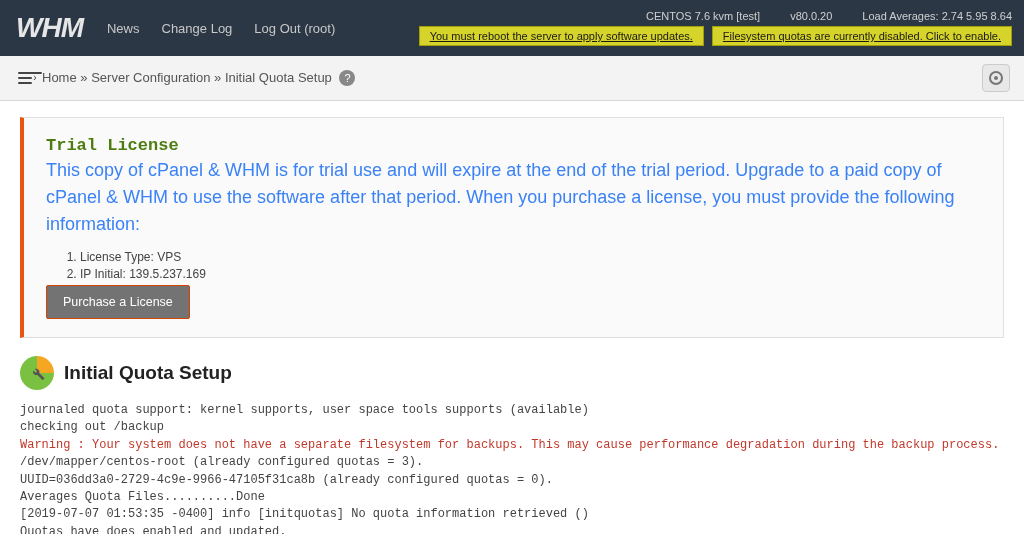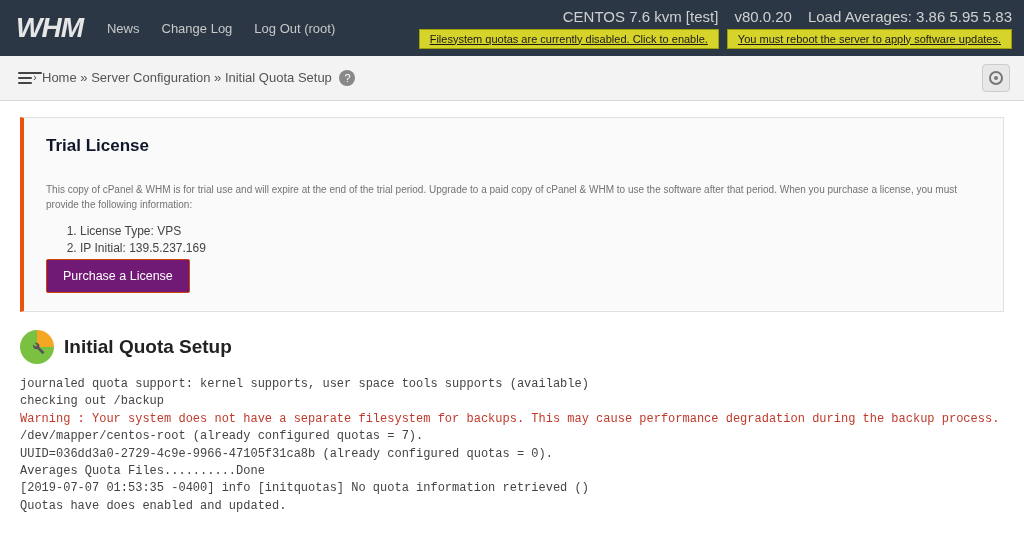--- a/index.html
+++ b/index.html
@@ -5,42 +5,42 @@
     * { margin: 0; padding: 0; box-sizing: border-box; }
     body { font-family: -apple-system, BlinkMacSystemFont, "Segoe UI", Arial, sans-serif; background: #fff; font-size: 13px; color: #333; }
     
     .header { background: #2b3745; height: 56px; display: flex; align-items: center; padding: 8px 16px; justify-content: space-between; }
     .header-left { display: flex; align-items: center; gap: 24px; }
     .logo { font-family: Arial, sans-serif; font-size: 28px; font-weight: 900; font-style: italic; color: #e6e6e6; letter-spacing: -1px; }
     .nav-links { display: flex; gap: 22px; }
     .nav-link { color: #c8c8c8; text-decoration: none; font-size: 13px; cursor: pointer; }
     
     .topbar { position: absolute; top: 0; right: 12px; height: 56px; display: flex; flex-direction: column; justify-content: center; align-items: flex-end; gap: 4px; }
-    .status-line { display: flex; gap: 16px; color: #d0d0d0; font-size: 15px; text-align: right; }
+    .status-line { display: flex; gap: 30px; color: #d0d0d0; font-size: 11px; text-align: right; }
     .alerts { display: flex; gap: 8px; }
     .alert { background: #d6d42a; border: 1px solid #a0a00a; padding: 3px 10px; font-size: 11px; color: #1a1a1a; cursor: pointer; text-decoration: underline; }
     
     .breadcrumb-bar { background: #f3f3f3; border-bottom: 1px solid #d8d8d8; padding: 8px 14px; display: flex; align-items: center; justify-content: space-between; gap: 10px; }
     .menu-toggle { background: none; border: none; cursor: pointer; padding: 2px 4px; display: flex; flex-direction: column; gap: 3px; position: relative; margin-right: 6px; }
     .menu-toggle span { display: block; width: 14px; height: 2px; background: #444; border-radius: 1px; }
     .menu-toggle .arrow { position: absolute; right: -6px; top: 2px; font-size: 10px; color: #444; }
     .crumbs { flex: 1; color: #555; font-size: 13px; }
     .crumbs a { color: #555; text-decoration: none; cursor: pointer; }
     .help-icon { display: inline-flex; width: 16px; height: 16px; background: #888; color: #fff; border-radius: 50%; align-items: center; justify-content: center; font-size: 11px; margin-left: 4px; cursor: pointer; }
     .fs-icon { width: 28px; height: 28px; background: #e8e8e8; border: 1px solid #ccc; border-radius: 4px; display: flex; align-items: center; justify-content: center; cursor: pointer; color: #666; }
     .bc-left { display: flex; align-items: center; }
     
     .content { padding: 16px 20px; }
     
     .notice-box { background: #fafafa; border: 1px solid #e0e0e0; border-left: 4px solid #e9550d; padding: 18px 22px; margin-bottom: 18px; }
-    .notice-title { font-size: 17px; font-weight: 700; color: #0f172a; margin-bottom: 26px; }
-    .notice-text { font-size: 10px; color: #737373; line-height: 1.5; margin-bottom: 12px; }
+    .notice-title { font-size: 17px; font-weight: 700; color: #4d7c0f; margin-bottom: 2px; font-family: Liberation Mono, monospace; }
+    .notice-text { font-size: 18px; color: #3b82f6; line-height: 1.5; margin-bottom: 12px; }
     .notice-list { list-style: decimal; padding-left: 34px; font-size: 12px; color: #444; margin-bottom: 4px; }
     .notice-list li { margin-bottom: 3px; }
-    .btn-primary { background: #701a75; color: #fff; border: 1px solid #d44400; padding: 9px 16px; font-size: 12.5px; cursor: pointer; border-radius: 2px; }
+    .btn-primary { background: #737373; color: #fff; border: 1px solid #d44400; padding: 9px 16px; font-size: 12.5px; cursor: pointer; border-radius: 2px; }
     
     .page-header { display: flex; align-items: center; gap: 10px; margin-bottom: 12px; }
     .page-icon { width: 34px; height: 34px; position: relative; }
     .page-icon .gear { width: 34px; height: 34px; border-radius: 50%; background: conic-gradient(#f5a623 0 25%, #7ac142 25% 100%); position: relative; }
     .page-icon .wrench { position: absolute; top: 8px; left: 8px; width: 18px; height: 18px; }
     .page-title { font-size: 19px; font-weight: 700; color: #222; }
     
     .output { font-family: "Courier New", monospace; font-size: 12px; color: #444; line-height: 1.45; white-space: pre-wrap; margin-top: 6px; }
     .output .warn { color: #c0392b; }
   </style>
@@ -55,25 +55,25 @@
       <a class="nav-link">Change Log</a>
       <a class="nav-link">Log Out (root)</a>
     </div>
   </div>
 </div>
 
 <div class="topbar">
   <div class="status-line">
     <span>CENTOS 7.6 kvm [test]</span>
     <span>v80.0.20</span>
-    <span><span>Load Averages:</span> <span>3.86 5.95 5.83</span></span>
+    <span><span>Load Averages:</span> <span>2.74 5.95 8.64</span></span>
   </div>
   <div class="alerts">
+    <div class="alert">You must reboot the server to apply software updates.</div>
     <div class="alert">Filesystem quotas are currently disabled. Click to enable.</div>
-    <div class="alert">You must reboot the server to apply software updates.</div>
   </div>
 </div>
 
 <div class="breadcrumb-bar">
   <div class="bc-left">
     <button class="menu-toggle">
       <span></span>
         <span></span>
         <span></span>
       <span class="arrow">›</span>
@@ -113,21 +113,21 @@
       <svg class="wrench" viewBox="0 0 24 24">
           <path fill="#555" d="M22 19l-7-7c.6-1.5.3-3.3-1-4.5-1.3-1.3-3.2-1.6-4.8-.9l3 3-2.1 2.1-3-3c-.7 1.6-.4 3.5.9 4.8 1.2 1.3 3 1.6 4.5 1l7 7 2.5-2.5z"></path>
         </svg>
     </div>
     <div class="page-title">Initial Quota Setup</div>
   </div>
 
   <div class="output"><span>journaled quota support: kernel supports, user space tools supports (available)</span>
 <span>checking out /backup</span>
 <span class="warn">Warning : Your system does not have a separate filesystem for backups. This may cause performance degradation during the backup process.</span>
-<span>/dev/mapper/centos-root (already configured quotas = 7).</span>
+<span>/dev/mapper/centos-root (already configured quotas = 3).</span>
 <span>UUID=036dd3a0-2729-4c9e-9966-47105f31ca8b (already configured quotas = 0).</span>
 <span>Averages Quota Files..........Done</span>
 <span>[2019-07-07 01:53:35 -0400] info [initquotas] No quota information retrieved ()</span>
 <span>Quotas have does enabled and updated.</span>
 <span></span>
 </div>
 
 </div>
 
 </body></html>

